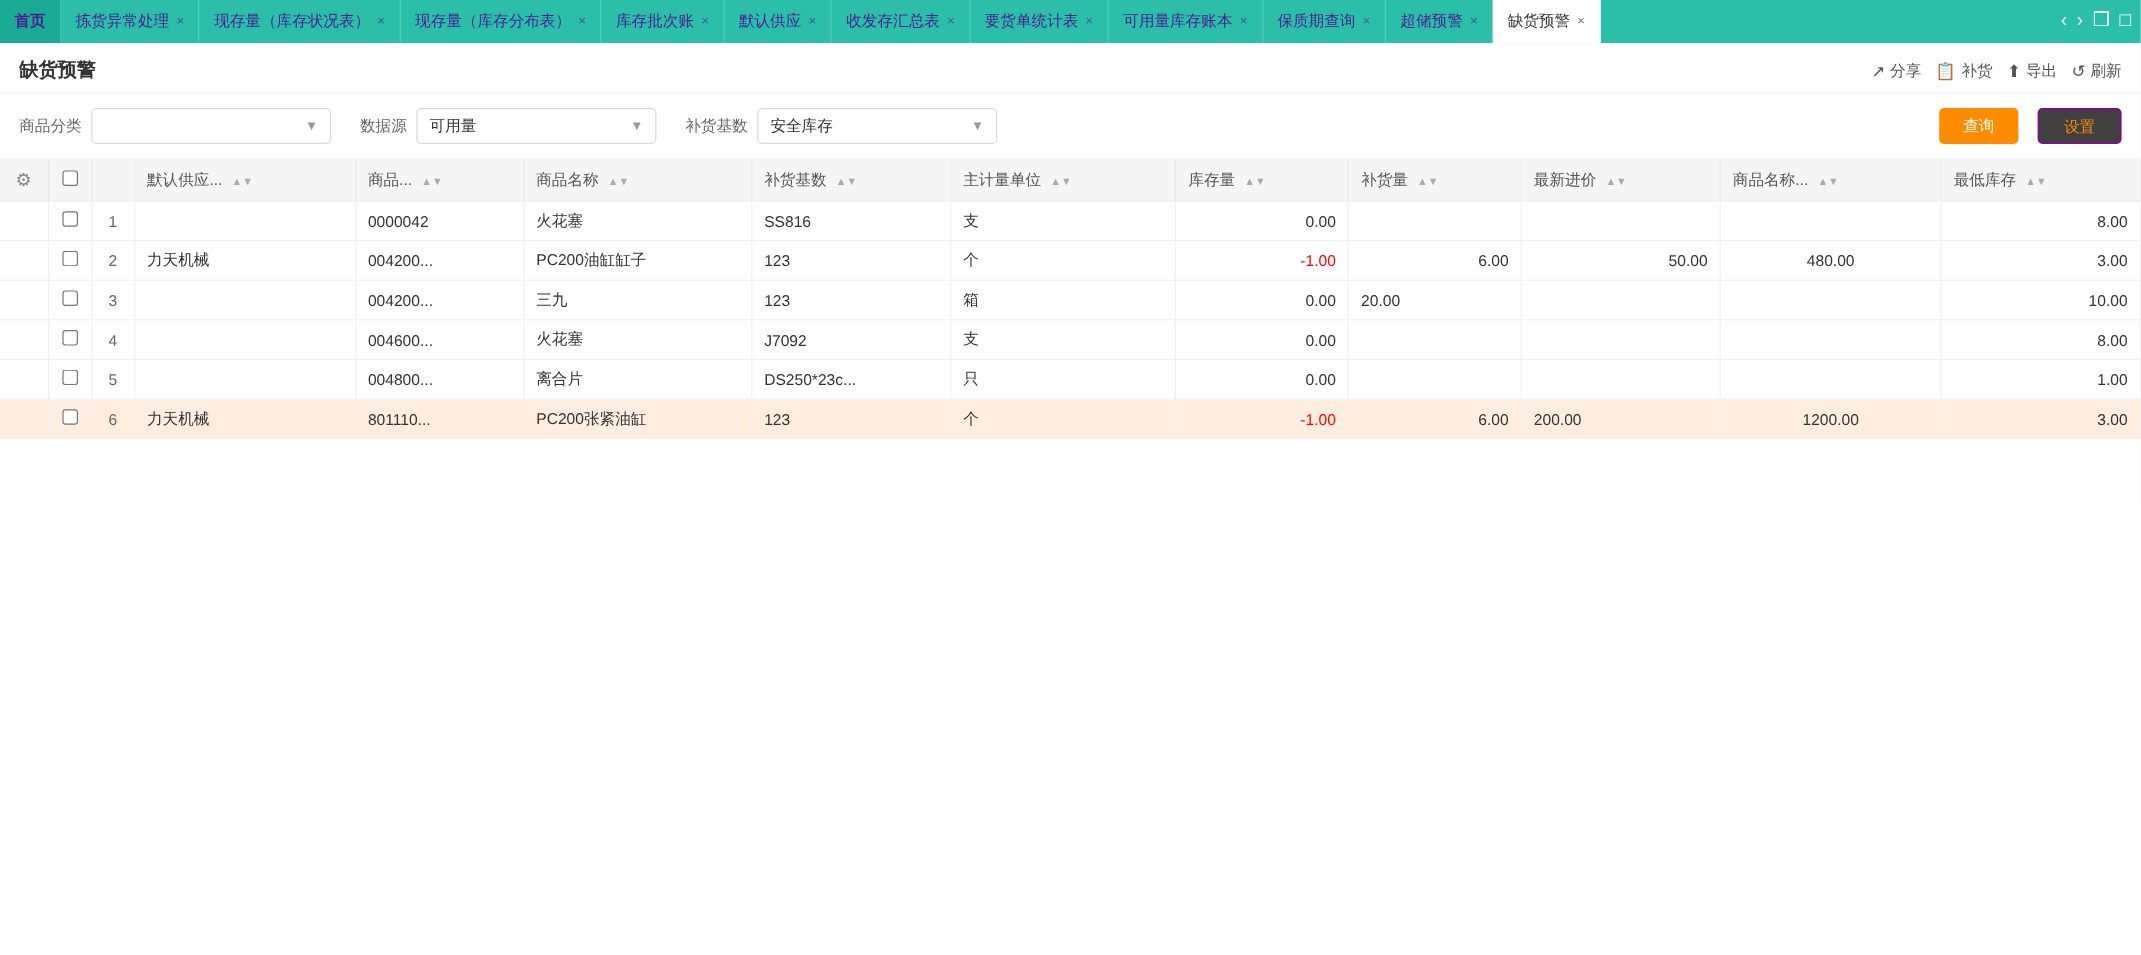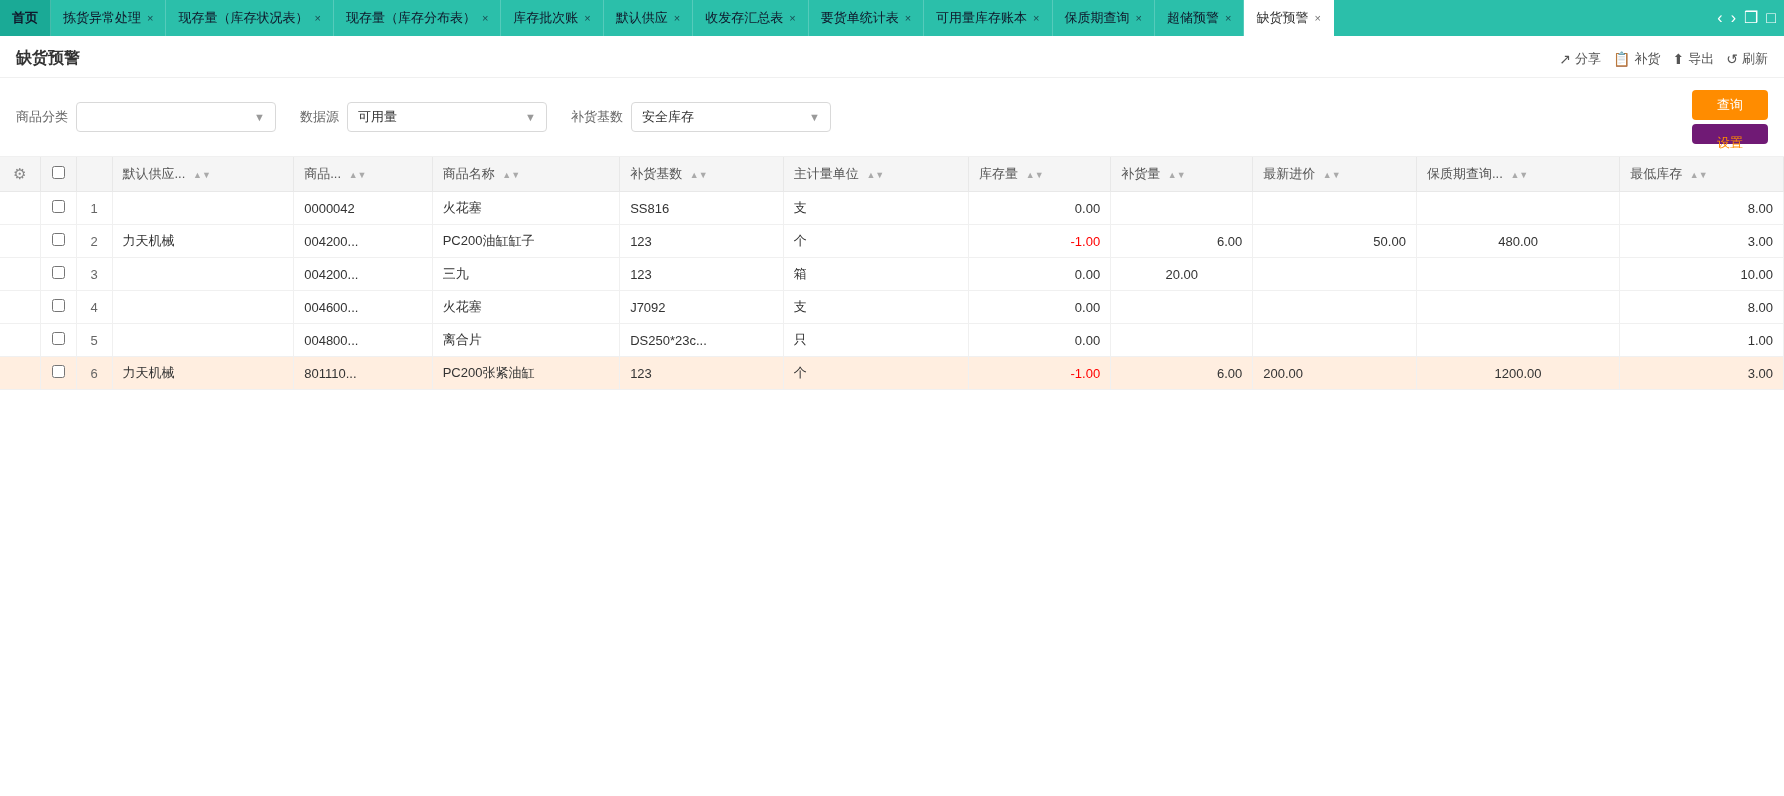--- a/index.html
+++ b/index.html
@@ -11,21 +11,21 @@
       align-items: center;
       background: #2bbfaa;
       height: 36px;
       overflow: hidden;
     }
     .tab-item {
       display: flex;
       align-items: center;
       padding: 0 12px;
       height: 36px;
-      color: #0f172a;
+      color: #4c1d95;
       cursor: pointer;
       white-space: nowrap;
       font-size: 13px;
       border-right: 1px solid rgba(255,255,255,0.2);
       position: relative;
     }
     .tab-item.active {
       background: #fff;
       color: #333;
     }
@@ -130,42 +130,41 @@
       flex: 1;
     }
     .filter-select-arrow {
       color: #999;
       font-size: 11px;
       margin-left: 8px;
     }
     .filter-actions {
       margin-left: auto;
       display: flex;
-      flex-direction: column;
-      gap: 4px;
+      gap: 16px;
     }
     .btn-query {
       background: #ff8c00;
       color: #fff;
       border: none;
       border-radius: 4px;
       padding: 5px 20px;
       cursor: pointer;
       font-size: 13px;
       height: 30px;
     }
     .btn-settings {
-      background: #701a75;
+      background: #404040;
       color: #ff8c00;
-      border: 5px solid #701a75;
+      border: 2px solid #701a75;
       border-radius: 4px;
       padding: 5px 20px;
       cursor: pointer;
       font-size: 13px;
-      height: 18px;
+      height: 30px;
     }
 
     
     .table-container {
       padding: 0;
       overflow-x: auto;
     }
     table {
       width: 100%;
       border-collapse: collapse;
@@ -374,21 +373,21 @@
           </th>
           <th>
             <span>补货量</span>
             <span class="sort-icon">▲▼</span>
           </th>
           <th>
             <span>最新进价</span>
             <span class="sort-icon">▲▼</span>
           </th>
           <th>
-            <span>保质期查询...</span>
+            <span>商品名称...</span>
             <span class="sort-icon">▲▼</span>
           </th>
           <th>
             <span>最低库存</span>
             <span class="sort-icon">▲▼</span>
           </th>
         </tr>
       </thead>
       <tbody id="table-body">
 
@@ -425,21 +424,21 @@
           <tr>
             <td class="settings-col"></td>
             <td class="checkbox-col"><input type="checkbox" style=""></td>
             <td class="row-num">3</td>
             <td></td>
             <td>004200...</td>
             <td>三九</td>
             <td>123</td>
             <td>箱</td>
             <td style="text-align: right;">0.00</td>
-            <td style="text-align: center;">20.00</td>
+            <td style="text-align: left;">20.00</td>
             <td style="text-align: right;"></td>
             <td style="text-align: right;"></td>
             <td style="text-align: right;">10.00</td>
           </tr>
           <tr>
             <td class="settings-col"></td>
             <td class="checkbox-col"><input type="checkbox" style=""></td>
             <td class="row-num">4</td>
             <td></td>
             <td>004600...</td>

